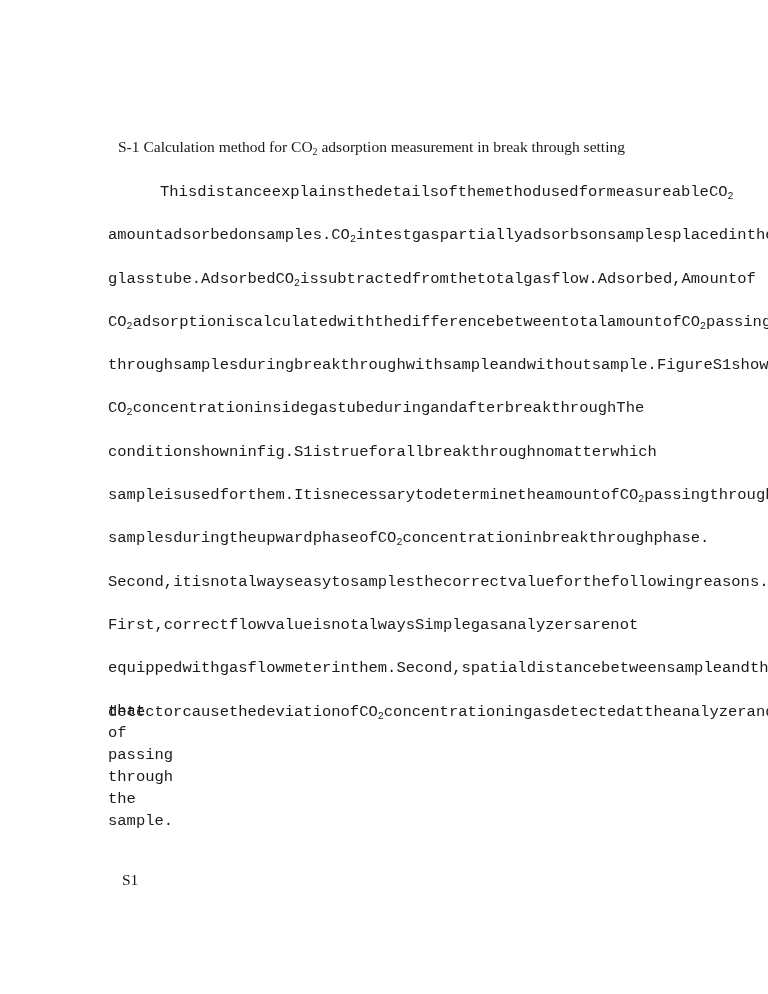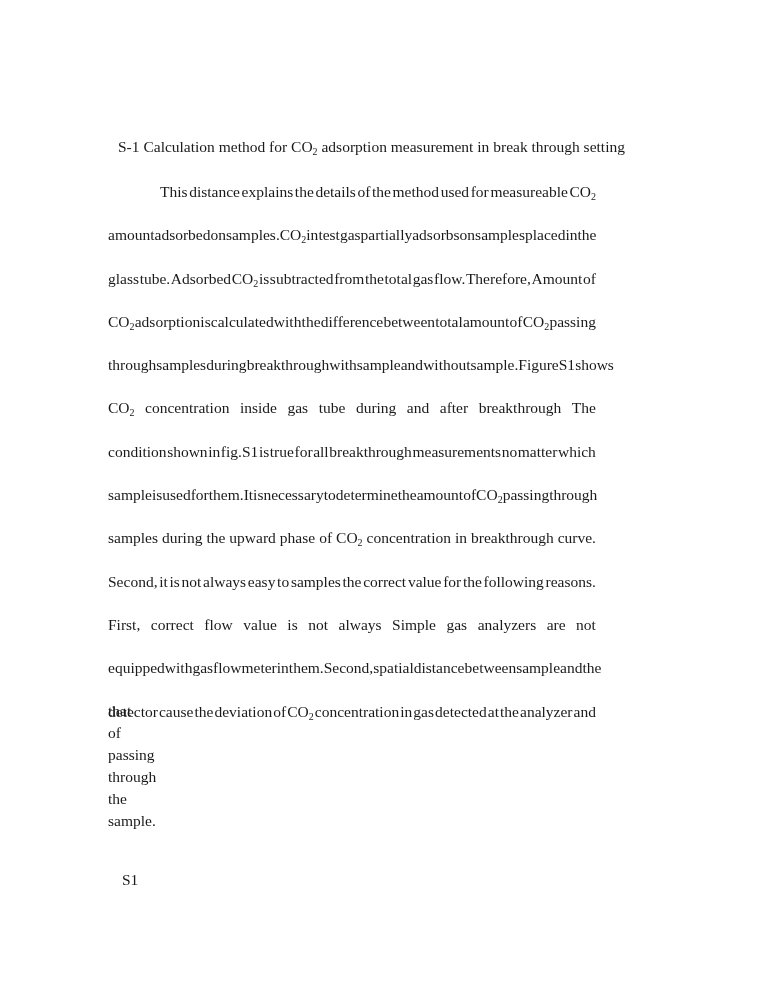--- a/index.html
+++ b/index.html
@@ -11,21 +11,21 @@
     .title {
       position: absolute; left: 118px; top: 137px;
       font-size: 15.5px; line-height: 20px; white-space: nowrap;
     }
     .para {
       position: absolute; left: 108px; width: 488px; top: 181px;
     }
     .line {
       font-size: 15.5px; height: 43.3px; line-height: 22px;
       text-align: justify; text-align-last: justify; white-space: nowrap;
-      display: flex; justify-content: space-between;
+      display: flex; justify-content: space-between; font-family: Liberation Mono, monospace;
     }
     .line span.w { white-space: pre; }
     .line.first { padding-left: 52px; }
     .line.last { justify-content: center; flex-direction: column; }
     .line.last span.w { margin-right: 4px; }
     sub { font-size: 10px; vertical-align: -3px; line-height: 0; }
     .footer {
       position: absolute; left: 122px; top: 870px;
       font-size: 15.5px; line-height: 20px;
     }
@@ -73,21 +73,21 @@
         <span class="w">tube.</span>
         <span class="w">Adsorbed</span>
         <span class="w">CO<sub>2</sub></span>
         <span class="w">is</span>
         <span class="w">subtracted</span>
         <span class="w">from</span>
         <span class="w">the</span>
         <span class="w">total</span>
         <span class="w">gas</span>
         <span class="w">flow.</span>
-        <span class="w">Therefore,</span>
+        <span class="w">Adsorbed,</span>
         <span class="w">Amount</span>
         <span class="w">of</span>
       </div>
     <div class="line">
         <span class="w">CO<sub>2</sub></span>
         <span class="w">adsorption</span>
         <span class="w">is</span>
         <span class="w">calculated</span>
         <span class="w">with</span>
         <span class="w">the</span>
@@ -128,21 +128,20 @@
     <div class="line">
         <span class="w">condition</span>
         <span class="w">shown</span>
         <span class="w">in</span>
         <span class="w">fig.S1</span>
         <span class="w">is</span>
         <span class="w">true</span>
         <span class="w">for</span>
         <span class="w">all</span>
         <span class="w">breakthrough</span>
-        <span class="w">measurements</span>
         <span class="w">no</span>
         <span class="w">matter</span>
         <span class="w">which</span>
       </div>
     <div class="line">
         <span class="w">sample</span>
         <span class="w">is</span>
         <span class="w">used</span>
         <span class="w">for</span>
         <span class="w">them.</span>
@@ -162,21 +161,21 @@
         <span class="w">samples</span>
         <span class="w">during</span>
         <span class="w">the</span>
         <span class="w">upward</span>
         <span class="w">phase</span>
         <span class="w">of</span>
         <span class="w">CO<sub>2</sub></span>
         <span class="w">concentration</span>
         <span class="w">in</span>
         <span class="w">breakthrough</span>
-        <span class="w">curve.</span>
+        <span class="w">phase.</span>
       </div>
     <div class="line">
         <span class="w">Second,</span>
         <span class="w">it</span>
         <span class="w">is</span>
         <span class="w">not</span>
         <span class="w">always</span>
         <span class="w">easy</span>
         <span class="w">to</span>
         <span class="w">samples</span>

